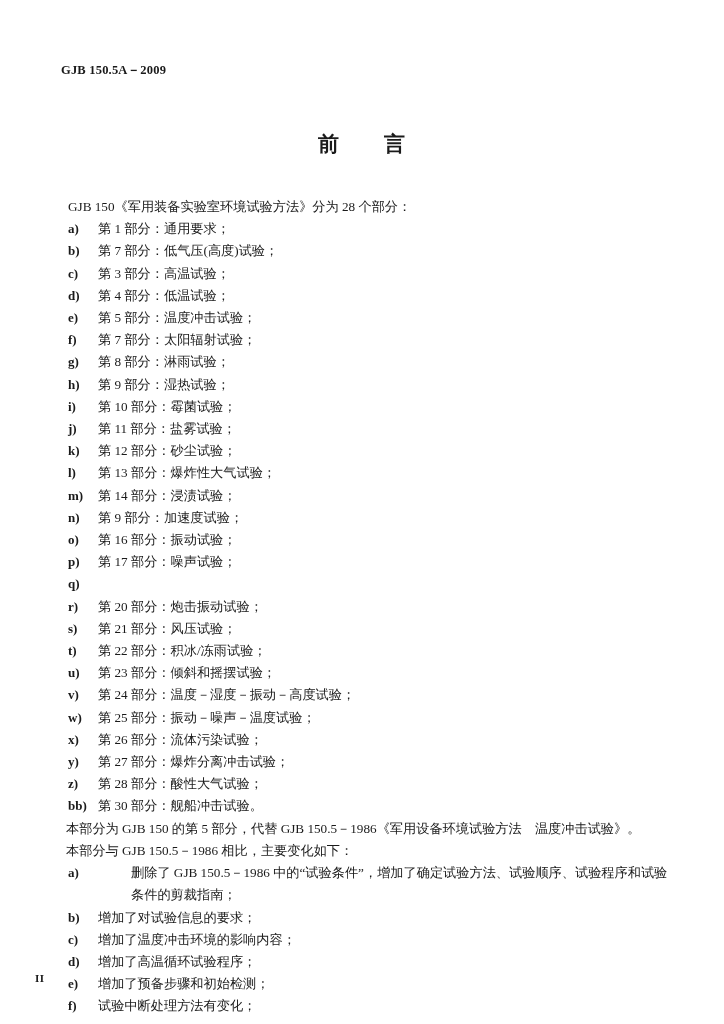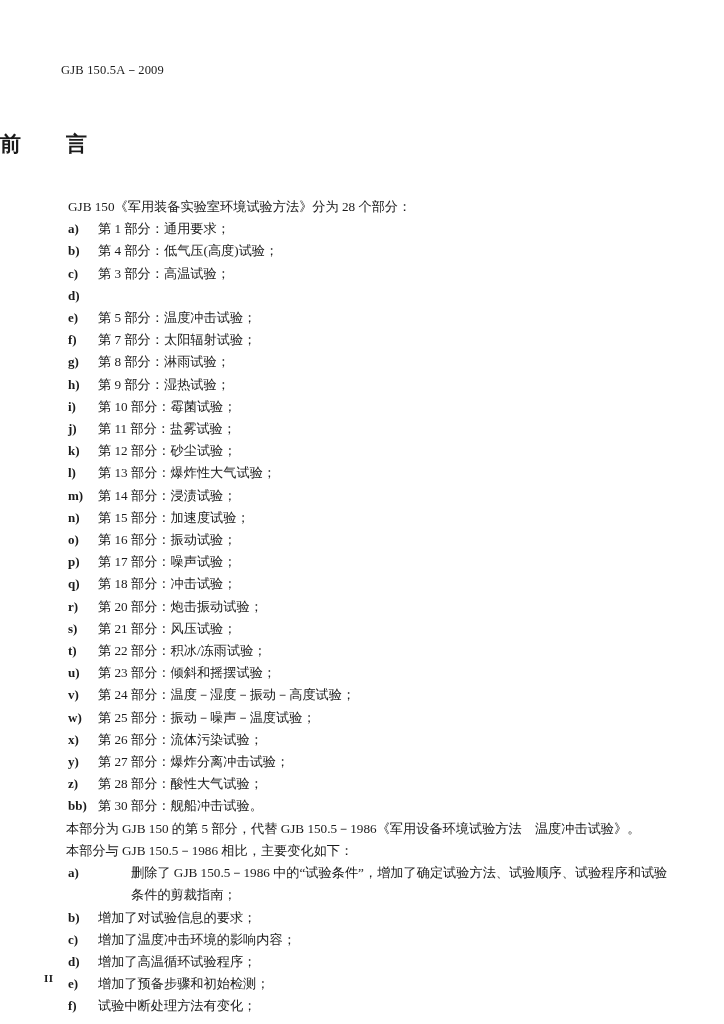--- a/index.html
+++ b/index.html
@@ -25,29 +25,30 @@
   .doc-header {
     position: absolute;
     left: 61px;
     top: 62px;
     font-size: 12.5px;
     letter-spacing: 0.2px;
     white-space: nowrap;
   }
   .doc-header .std-id {
     font-family: "Liberation Serif", "DejaVu Serif", serif;
-    font-weight: normal;
+    font-weight: bold;
   }
 
   
   .doc-title {
     position: absolute;
     left: 0;
     top: 130px;
     width: 724px;
+    text-align: center;
     font-size: 21px;
     font-weight: bold;
     letter-spacing: 1px;
     font-family: "DejaVu Sans", "Liberation Sans", sans-serif;
   }
 
   
   .content {
     position: absolute;
     left: 0;
@@ -95,21 +96,21 @@
   }
   .li.wrapped .txt {
     white-space: normal;
     max-width: 545px;
     margin-left: 33px;
   }
 
   
   .page-number {
     position: absolute;
-    left: 44px;
+    left: 35px;
     top: 972px;
     font-size: 11px;
     font-family: "Liberation Serif", "DejaVu Serif", serif;
     font-weight: bold;
     letter-spacing: 0.5px;
   }
 </style>
 </head>
 <body>
 
@@ -125,28 +126,29 @@
 
     <p class="para">GJB 150《军用装备实验室环境试验方法》分为 28 个部分：</p>
 
     <ul class="list" id="parts-list">
         <li class="li">
           <span class="marker">a)</span>
           <span class="txt">第 1 部分：通用要求；</span>
         </li>
         <li class="li">
           <span class="marker">b)</span>
-          <span class="txt">第 4 部分：低气压(高度)试验；</span>
+          <span class="txt">第 7 部分：低气压(高度)试验；</span>
         </li>
         <li class="li">
           <span class="marker">c)</span>
           <span class="txt">第 3 部分：高温试验；</span>
         </li>
         <li class="li">
           <span class="marker">d)</span>
+          <span class="txt">第 4 部分：低温试验；</span>
         </li>
         <li class="li">
           <span class="marker">e)</span>
           <span class="txt">第 5 部分：温度冲击试验；</span>
         </li>
         <li class="li">
           <span class="marker">f)</span>
           <span class="txt">第 7 部分：太阳辐射试验；</span>
         </li>
         <li class="li">
@@ -172,33 +174,32 @@
         <li class="li">
           <span class="marker">l)</span>
           <span class="txt">第 13 部分：爆炸性大气试验；</span>
         </li>
         <li class="li">
           <span class="marker">m)</span>
           <span class="txt">第 14 部分：浸渍试验；</span>
         </li>
         <li class="li">
           <span class="marker">n)</span>
-          <span class="txt">第 15 部分：加速度试验；</span>
+          <span class="txt">第 9 部分：加速度试验；</span>
         </li>
         <li class="li">
           <span class="marker">o)</span>
           <span class="txt">第 16 部分：振动试验；</span>
         </li>
         <li class="li">
           <span class="marker">p)</span>
           <span class="txt">第 17 部分：噪声试验；</span>
         </li>
         <li class="li">
           <span class="marker">q)</span>
-          <span class="txt">第 18 部分：冲击试验；</span>
         </li>
         <li class="li">
           <span class="marker">r)</span>
           <span class="txt">第 20 部分：炮击振动试验；</span>
         </li>
         <li class="li">
           <span class="marker">s)</span>
           <span class="txt">第 21 部分：风压试验；</span>
         </li>
         <li class="li">

